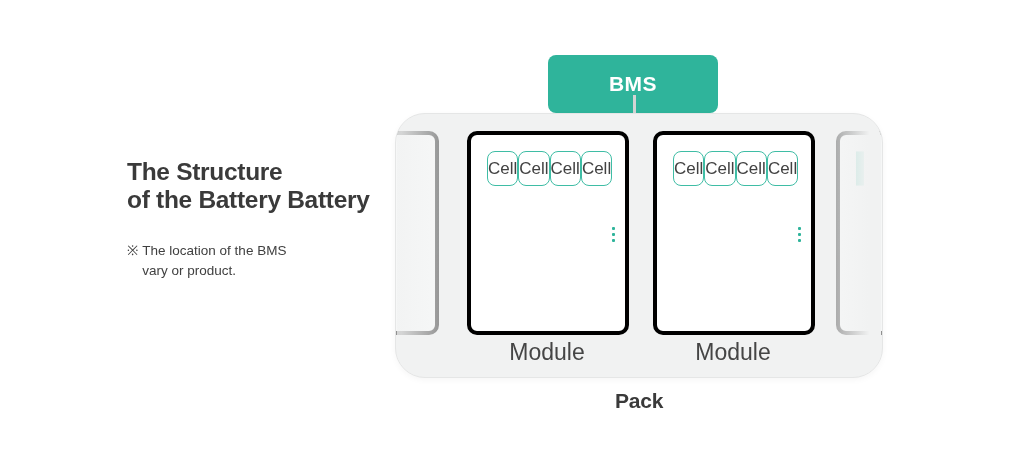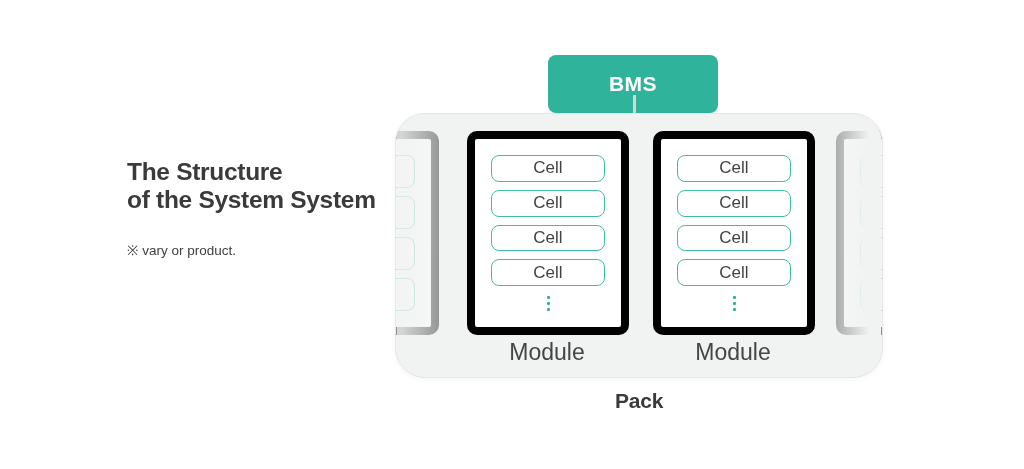--- a/index.html
+++ b/index.html
@@ -52,24 +52,24 @@
     position: absolute; left: 395px; top: 389px; width: 488px;
     text-align: center; font-size: 21px; font-weight: 600;
     color: #3a3a3a; letter-spacing: -0.2px;
   }
 
   
   .module {
     position: absolute; top: 17px;
     width: 162px; height: 204px;
     background: #ffffff;
-    border: 8px solid #000000;
+    border: 4px solid #000000;
     border-radius: 10px;
     padding: 16px;
-    display: flex; flex-direction: column;
+    display: flex; 
   }
   .module-1 { left: 71px; }
   .module-2 { left: 257px; }
   .cell {
     height: 35px; margin-bottom: 8px;
     border: 1.5px solid #3fbda5; border-radius: 8px;
     background: #ffffff;
     display: flex; align-items: center; justify-content: center;
     font-size: 17px; color: #424242;
   }
@@ -104,25 +104,26 @@
   .module-label-1 { left: 466px; }
   .module-label-2 { left: 652px; }
 </style>
 </head>
 <body>
 
 <div class="canvas">
 
   <div class="intro-title">
     <div>The Structure</div>
-    <div>of the System System</div>
+    <div>of the Battery Battery</div>
   </div>
   <div class="intro-note">
     <span class="note-marker">※</span>
     <div>
+      <div>The location of the BMS</div>
       <div>vary or product.</div>
     </div>
   </div>
 
   <div class="bms-box">BMS</div>
   <div class="connector"></div>
 
   <div class="pack">
 
     <div class="module ghost ghost-left">

